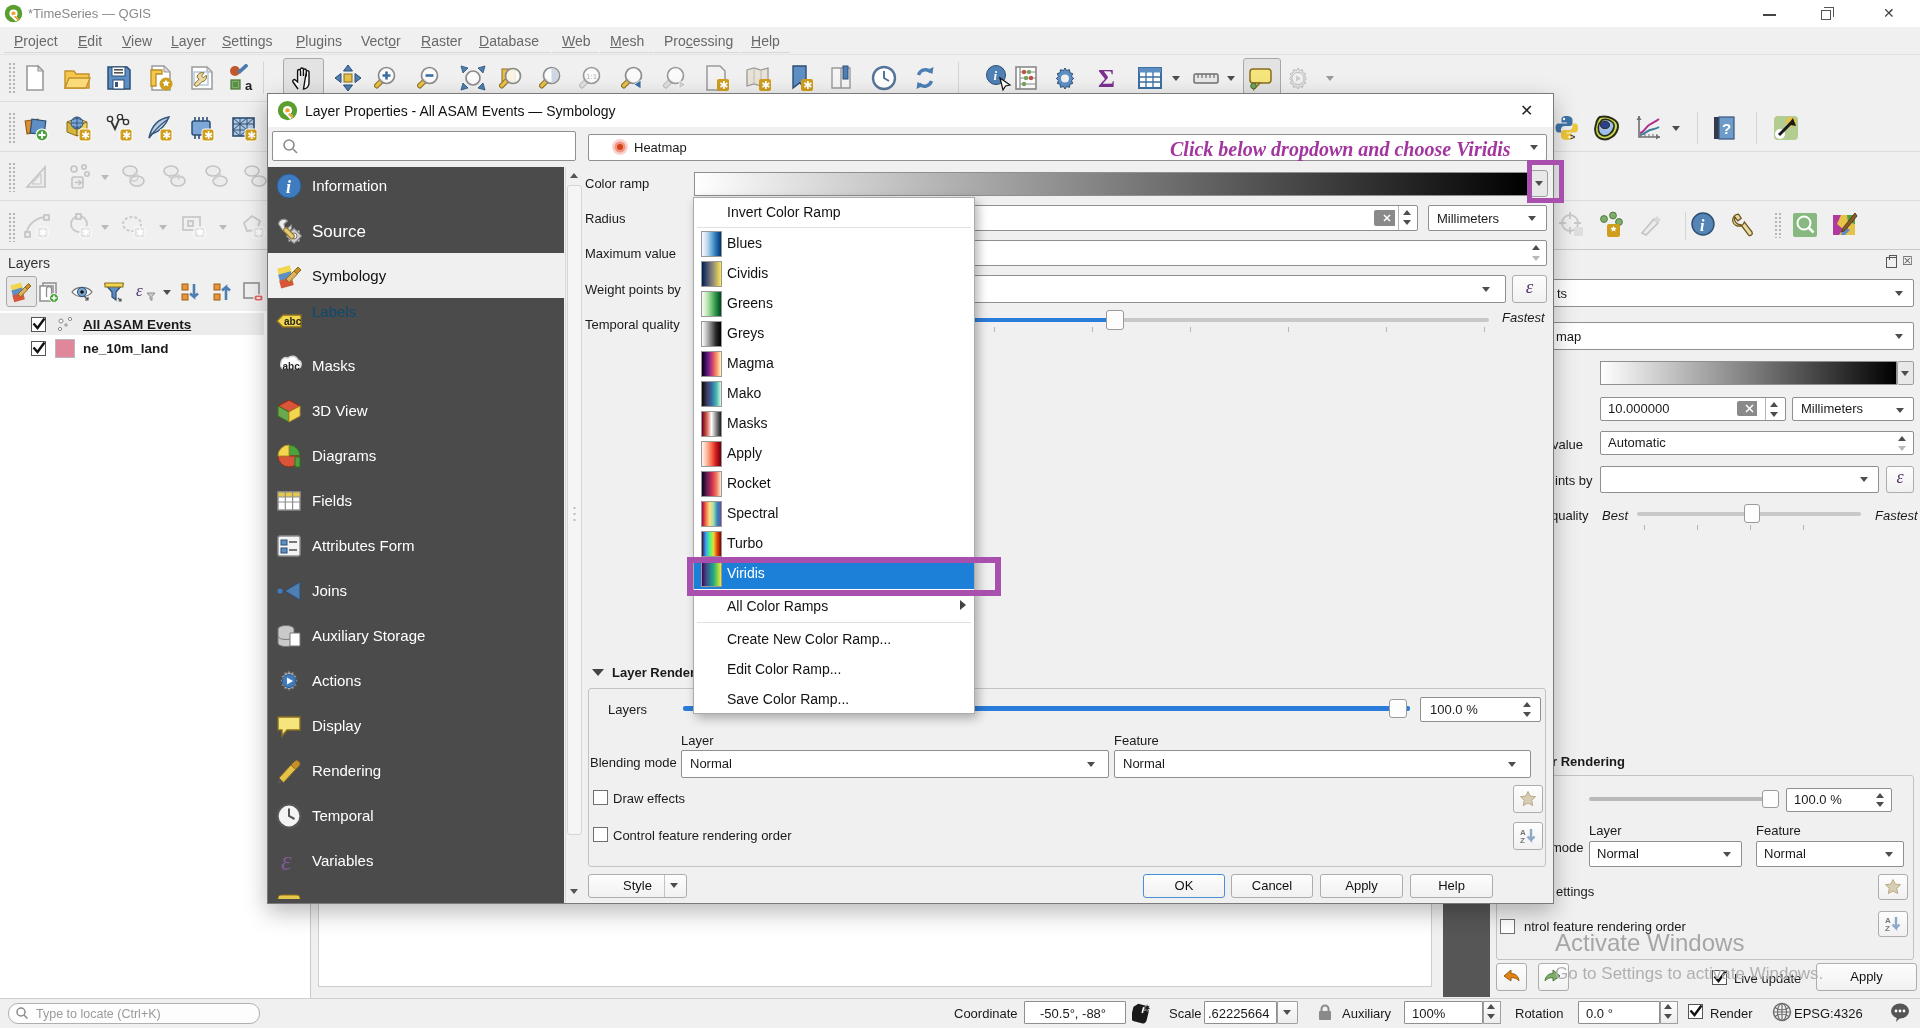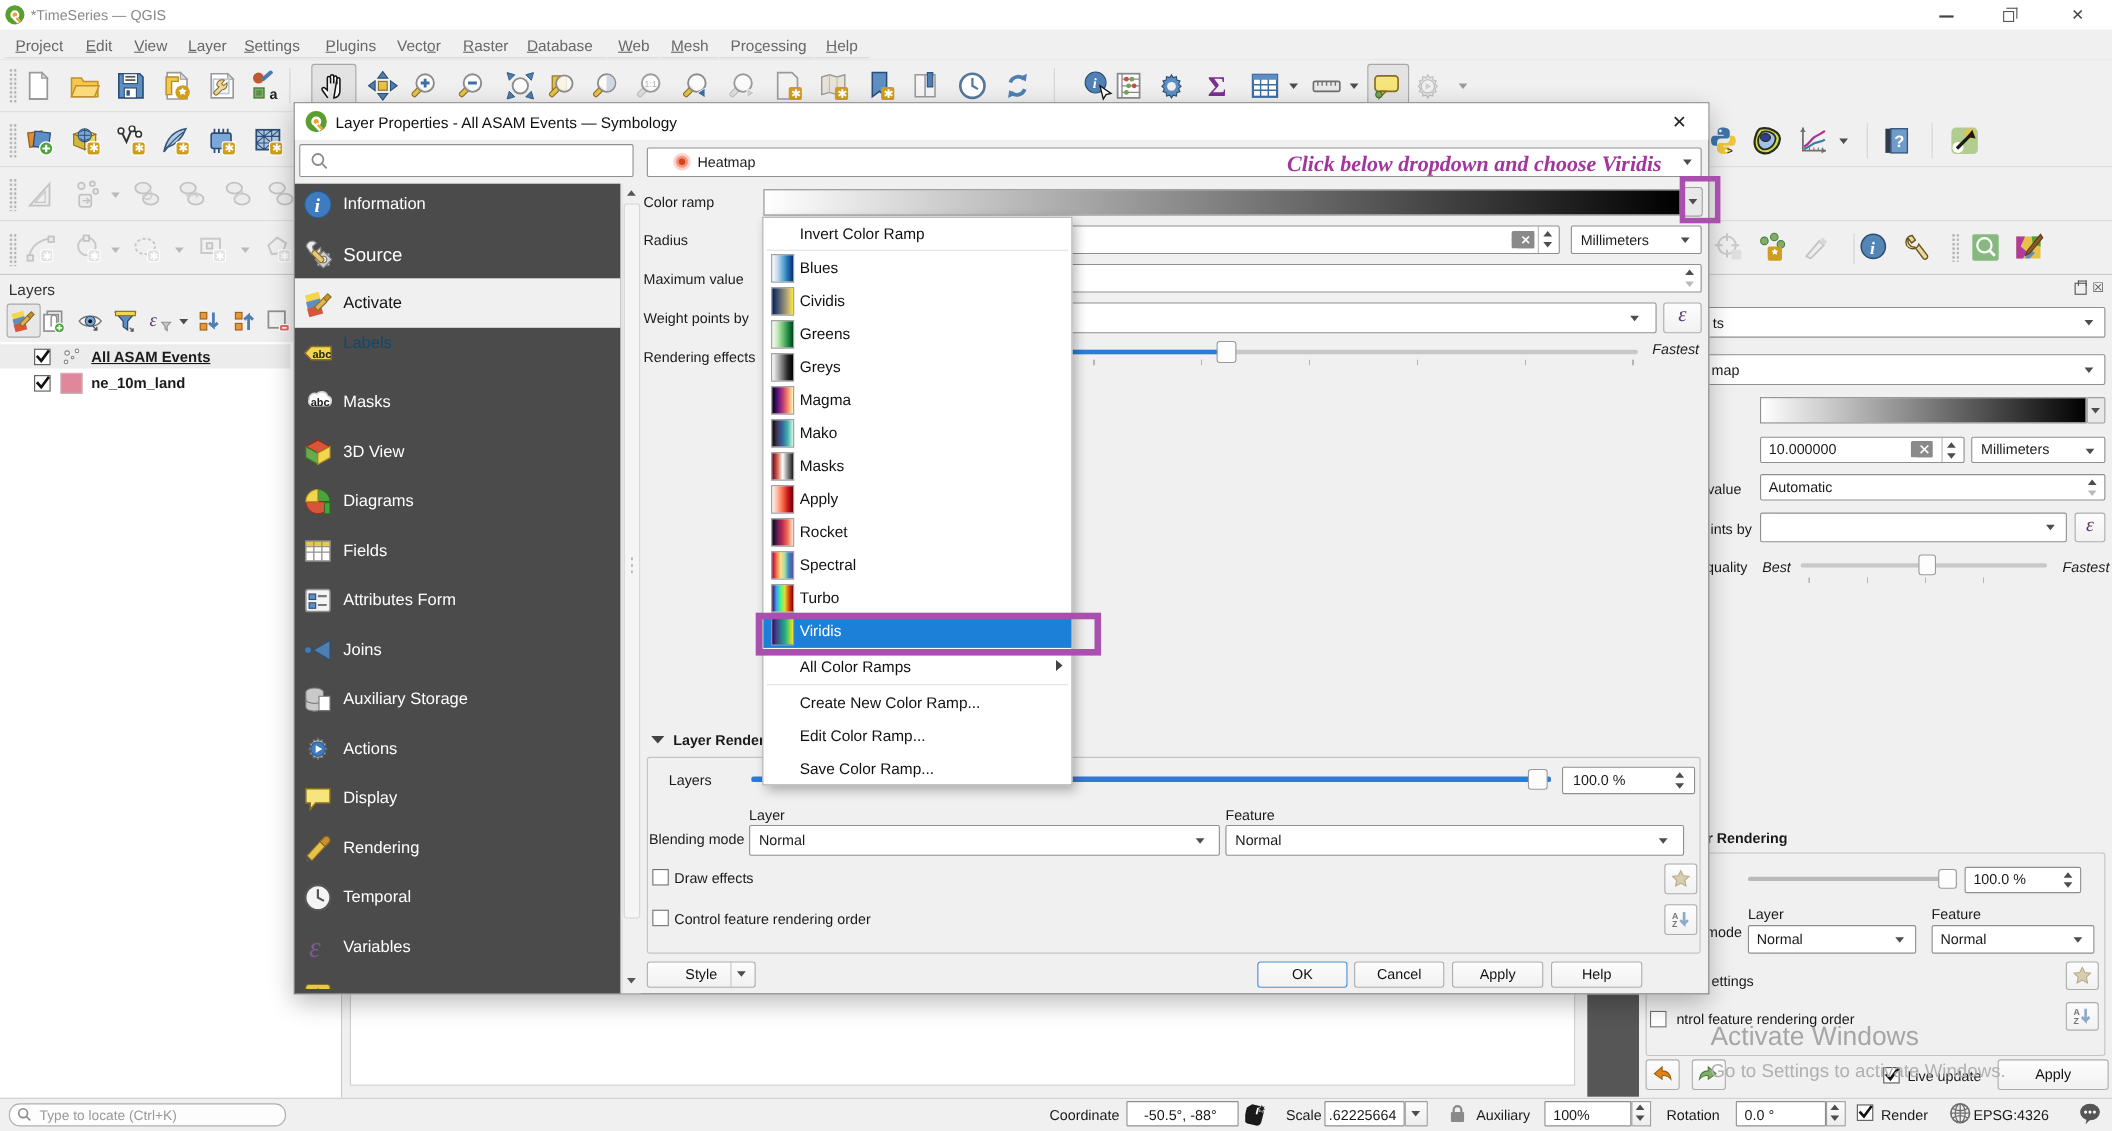--- a/index.html
+++ b/index.html
@@ -825,21 +825,21 @@
 <div class="ab" style="left:268px;top:253px;width:296px;height:45px;background:#f0f0f0"></div>
 <div class="ab" style="left:276px;top:263px">
     <svg width="26" height="26" viewBox="0 0 26 26">
       <rect x="2" y="4" width="13" height="8" fill="#f2d64e" transform="rotate(-15 8 8)"></rect>
       <rect x="3" y="10" width="13" height="8" fill="#5d8fc4" transform="rotate(-15 9 14)"></rect>
       <rect x="4" y="16" width="13" height="8" fill="#d8553a" transform="rotate(-15 10 20)"></rect>
       <path d="M10 16 l8 -8 2.5 1 0.5 2.5 -8 8 z" fill="#deb15f" stroke="#8a6d1f"></path>
       <path d="M18 8 l4 -4 3 3 -4 4 z" fill="#c98f2a" stroke="#8a6d1f"></path>
     </svg>
   </div>
-<div class="lbl" style="left:312px;top:267px;font-size:15px;color:#111">Activate</div>
+<div class="lbl" style="left:312px;top:267px;font-size:15px;color:#111">Symbology</div>
 <div class="ab" style="left:276px;top:308px">
     <svg width="26" height="26" viewBox="0 0 26 26">
       <path d="M1 13 l6 -6 h18 v12 H7 z" fill="#f2d64e" stroke="#8a6d1f" stroke-width="1.4"></path>
       <text x="8" y="17" font-size="10" font-weight="bold" fill="#222" font-family="Liberation Sans">abc</text>
     </svg>
   </div>
 <div class="lbl" style="left:312px;top:303px;font-size:15px;color:#0c4a6e">Labels</div>
 <div class="ab" style="left:276px;top:353px">
     <svg width="26" height="26" viewBox="0 0 26 26">
       <path d="M5 10 a5 5 0 0 1 7 -5 a6 6 0 0 1 10 2 a4.5 4.5 0 0 1 -1 8.8 H7 a4.5 4.5 0 0 1 -2 -5.8 z" fill="#fdfdfd" stroke="#cfcfcf" stroke-width="1.4"></path>
@@ -974,21 +974,21 @@
 <div class="lbl" style="left:1437px;top:211px">Millimeters</div>
 <div class="carr" style="left:1528px;top:216px"></div>
 <div class="lbl" style="left:585px;top:246px">Maximum value</div>
 <div class="combo" style="left:694px;top:240px;width:853px;height:26px"></div>
 <div class="carr" style="left:1532px;top:245px;transform:rotate(180deg)"></div>
 <div class="carr" style="left:1532px;top:256px;border-top-color:#b9b9b9"></div>
 <div class="lbl" style="left:585px;top:282px">Weight points by</div>
 <div class="combo" style="left:694px;top:275px;width:812px;height:28px"></div>
 <div class="carr" style="left:1482px;top:287px"></div>
 <div class="btn" style="left:1512px;top:275px;width:35px;height:28px"><span style="font-family:'Liberation Serif',serif;font-style:italic;font-size:19px;color:#5a3a6e">ε</span></div>
-<div class="lbl" style="left:585px;top:317px">Rendering effects</div>
+<div class="lbl" style="left:585px;top:317px">Temporal quality</div>
 <div class="ab" style="left:694px;top:318px;width:795px;height:4px;background:#c8c8c8;border-radius:2px"></div>
 <div class="ab" style="left:694px;top:318px;width:420px;height:4px;background:#2a7cda;border-radius:2px"></div>
 <div class="ab" style="left:1106px;top:310px;width:18px;height:20px;background:#fdfdfd;border:1px solid #9a9a9a;border-radius:3px"></div>
 <div class="lbl" style="left:1502px;top:310px;font-style:italic">Fastest</div>
 <div class="ab" style="left:700px;top:327px;width:790px;height:5px;background-image:repeating-linear-gradient(to right,#b5b5b5 0 1px,transparent 1px 98px)"></div>
 <div class="ab" style="left:592px;top:669px;width:0;height:0;border:6px solid transparent;border-top:7px solid #444"></div>
 <div class="lbl" style="left:612px;top:665px;font-weight:bold">Layer Rendering</div>
 <div class="ab" style="left:588px;top:688px;width:958px;height:179px;border:1px solid #c3c3c3;border-radius:3px"></div>
 <div class="lbl" style="left:608px;top:702px">Layers</div>
 <div class="ab" style="left:683px;top:706px;width:727px;height:5px;background:#2a7cda;border-radius:2px"></div>

